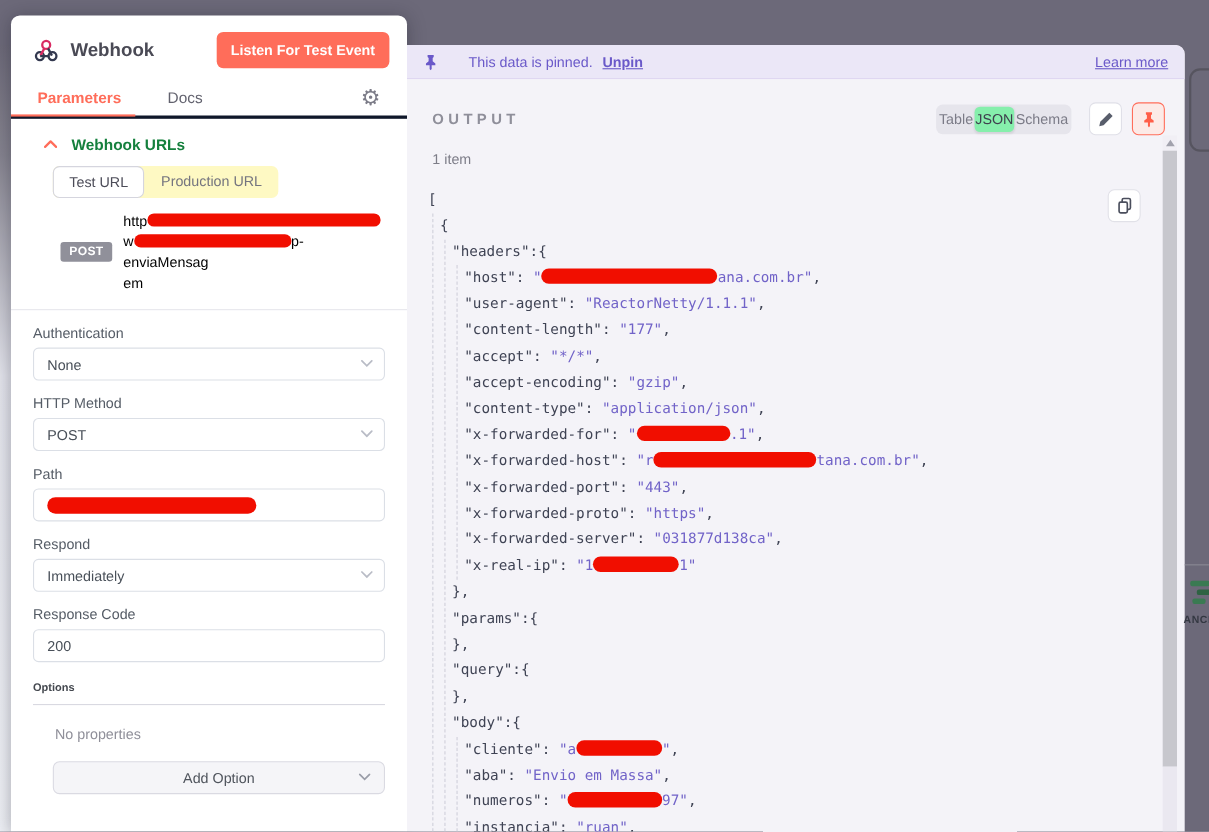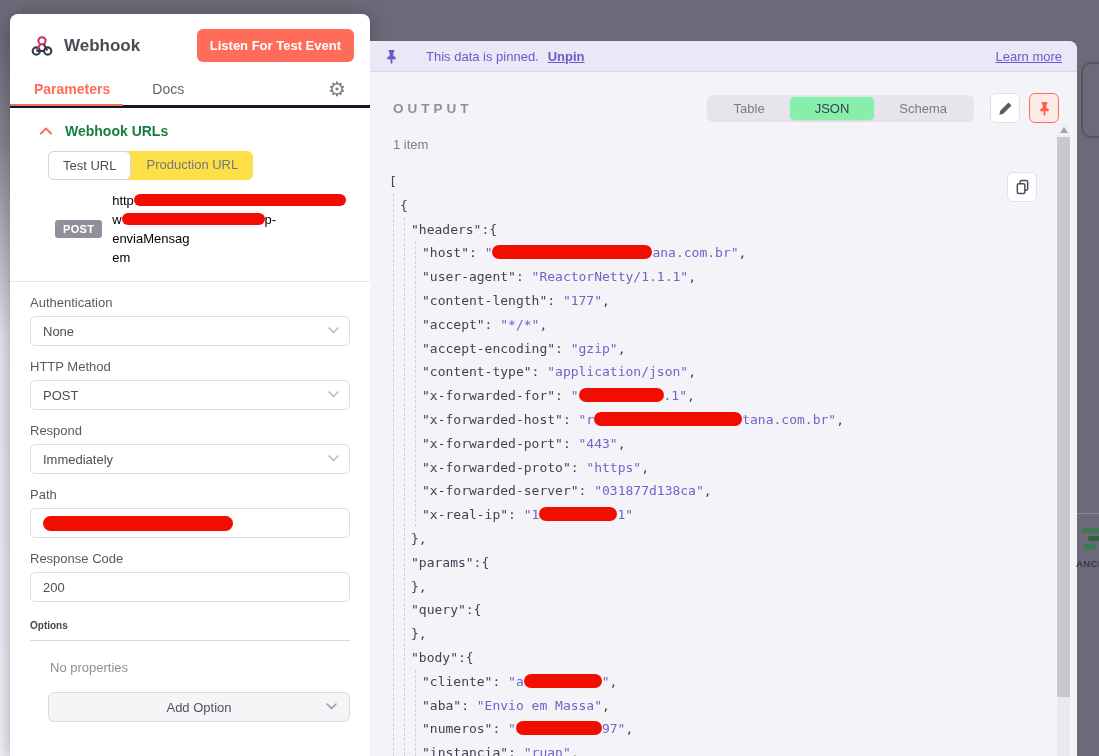--- a/index.html
+++ b/index.html
@@ -27,21 +27,21 @@
     align-items:center; padding:0 24px; border-bottom:3px solid #0f172a; }
   .tab { font-size:14px; color:#62626e; cursor:pointer; }
   .tab.active { color:#ff6d5a; font-weight:700; }
   .tab + .tab { margin-left:42px; }
   .tab-underline { position:absolute; left:0; bottom:-1px; width:113px; height:2px; background:#ff6d5a; }
   .gear { margin-left:auto; font-size:20px; color:#7c7c88; line-height:1; cursor:pointer; }
 
   .section-head { margin:15px 20px 0 30px; display:flex; align-items:center; gap:13px;
     color:#15803d; font-size:14px; font-weight:700; }
 
-  .url-toggle { margin:12px 0 0 38px; display:inline-flex; background:#fde047;
+  .url-toggle { margin:12px 0 0 38px; display:inline-flex; background:#fef9c3;
     border-radius:6px; font-size:13px; }
   .chip-test { background:#fff; border:1px solid #d5d5de; border-radius:6px;
     color:#4c4c58; padding:6px 14px; }
   .chip-prod { color:#75757f; padding:6px 15px; }
 
   .url-row { margin:11px 20px 0 20px; padding-left:25px; display:flex; gap:10px; align-items:center; }
   .post-badge { background:#90909a; color:#fff; font-size:11px; font-weight:700;
     padding:3px 8px; border-radius:3px; letter-spacing:.3px; }
   .url-text { font-size:13px; color:#000000; line-height:19px; }
   .redact { display:inline-block; background:#f10e00; border-radius:8px; height:12px;
@@ -72,21 +72,21 @@
   .pin-banner .msg { margin-left:28px; }
   .link { text-decoration:underline; color:#6a59c9; cursor:pointer; }
   .unpin { margin-left:9px; font-weight:600; }
   .learn-more { margin-left:auto; }
 
   .output-head { display:flex; align-items:center; margin-top:21px; height:30px;
     padding:0 18px 0 23px; }
   .output-title { font-size:13.5px; font-weight:700; letter-spacing:4px; color:#8f8f9a; }
   .view-seg { margin-left:auto; display:flex; align-items:center; background:#e6e5ec;
     border-radius:6px; padding:2px; font-size:13px; color:#7b7b87; }
-  .view-chip { padding:4px 25px; cursor:pointer; }
+  .view-chip { padding:4px 1px; cursor:pointer; }
   .view-chip.active { background:#86efac; border-radius:5px; color:#3f414e;
     box-shadow:0 1px 2px rgba(0,0,0,.08); }
   .icon-btn { width:30px; height:30px; border-radius:6px; display:flex; align-items:center;
     justify-content:center; cursor:pointer; }
   .edit-btn { margin-left:16px; background:#fff; border:1px solid #e0e0e8; }
   .pin-btn { margin-left:9px; background:#fceae7; border:1.5px solid #ff6d5a; }
 
   .items-count { margin:14px 0 0 23px; font-size:13px; color:#7d7d88; }
 
   #json-area { position:absolute; left:19px; top:129px; right:30px; bottom:0;
@@ -186,33 +186,33 @@
     <span class="field-label">HTTP Method</span>
     <div class="control">
       <span>POST</span>
       <svg class="chev" width="11" height="7" viewBox="0 0 11 7">
           <path d="M1 1 L5.5 5.5 L10 1" stroke="#b9bcc6" stroke-width="1.6" fill="none" stroke-linecap="round"></path>
         </svg>
     </div>
   </div>
 
   <div class="field">
+    <span class="field-label">Path</span>
+    <div class="control">
+      <span class="redact" style="width:190px;height:15px"></span>
+    </div>
+  </div>
+
+  <div class="field">
     <span class="field-label">Respond</span>
     <div class="control">
       <span>Immediately</span>
       <svg class="chev" width="11" height="7" viewBox="0 0 11 7">
           <path d="M1 1 L5.5 5.5 L10 1" stroke="#b9bcc6" stroke-width="1.6" fill="none" stroke-linecap="round"></path>
         </svg>
-    </div>
-  </div>
-
-  <div class="field">
-    <span class="field-label">Path</span>
-    <div class="control">
-      <span class="redact" style="width:190px;height:15px"></span>
     </div>
   </div>
 
   <div class="field">
     <span class="field-label">Response Code</span>
     <div class="control">
       <span>200</span>
     </div>
   </div>
 

